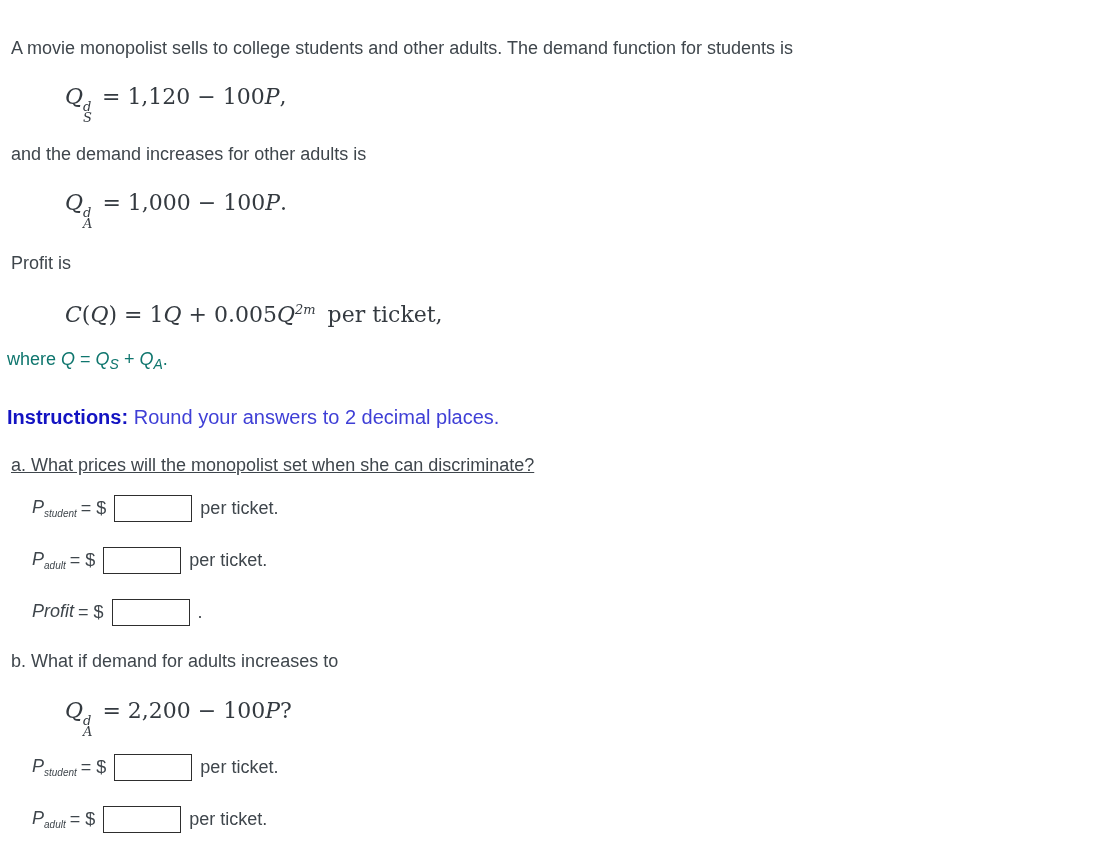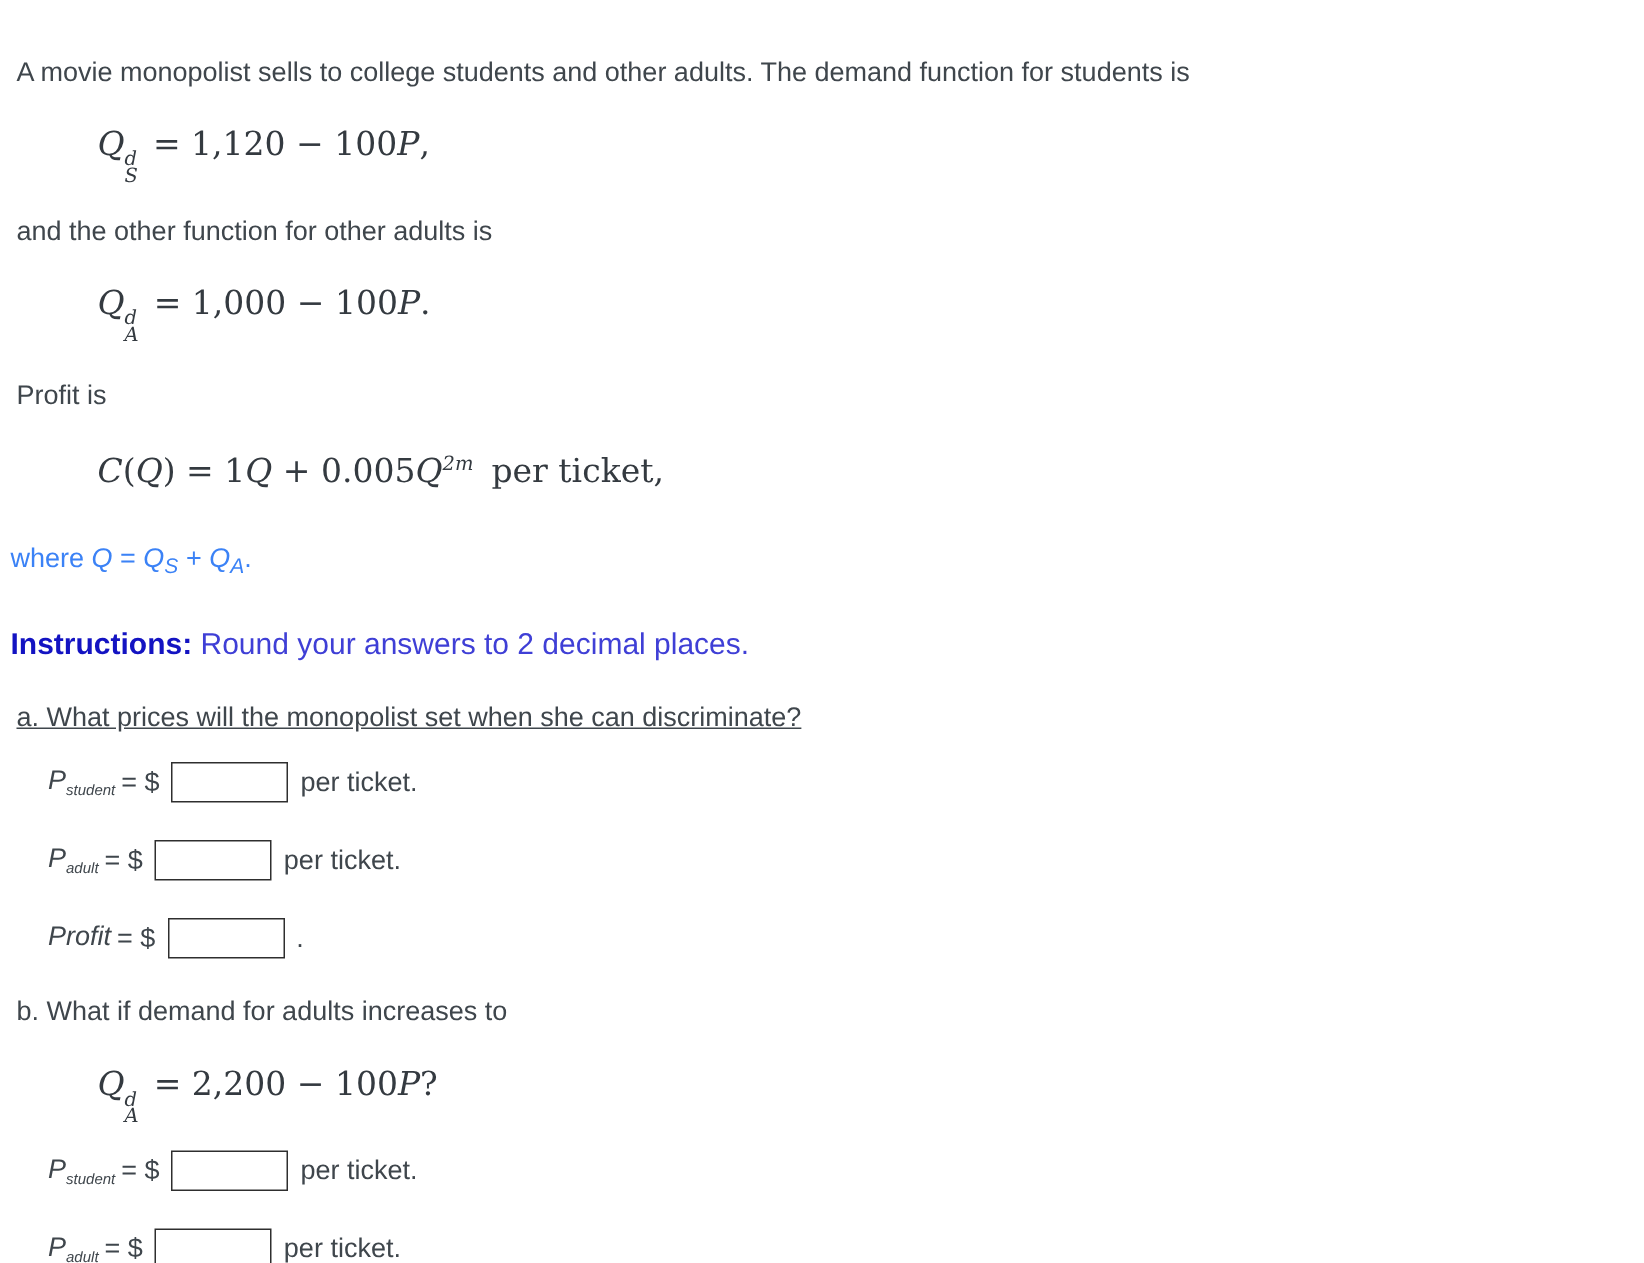--- a/index.html
+++ b/index.html
@@ -52,22 +52,22 @@
     font-style: italic;
     vertical-align: 8px;
     margin-right: 12px;
   }
   .ftext { font-style: normal; }
 
   
   .where-line {
     font-size: 18px;
     line-height: 24px;
-    margin-top: 28px;
-    color: #3b82f6;
+    margin-top: 15px;
+    color: #0f766e;
   }
   .wvar { font-style: italic; }
   .wsub { font-style: italic; font-size: 14px; vertical-align: -4px; }
 
   
   .instructions { font-size: 20px; line-height: 22px; margin-top: 30px; }
   .instructions .bold { font-weight: bold; color: #1313c2; }
   .instructions .rest { color: #3f3fd6; }
 
   
@@ -102,21 +102,21 @@
 
   <p class="para mt-intro1">A movie monopolist sells to college students and other adults. The demand function for students is</p>
 
   <div class="formula">
     <span class="fvar">Q</span><span class="supsub">
         <span>d</span>
         <span>S</span>
       </span><span class="fnum"> = </span><span class="fnum">1,120 − 100</span><span class="fvar">P</span><span class="fnum">,</span>
   </div>
 
-  <p class="para mt20">and the other function for other adults is</p>
+  <p class="para mt20">and the demand increases for other adults is</p>
 
   <div class="formula">
     <span class="fvar">Q</span><span class="supsub">
         <span>d</span>
         <span>A</span>
       </span><span class="fnum"> = </span><span class="fnum">1,000 − 100</span><span class="fvar">P</span><span class="fnum">.</span>
   </div>
 
   <p class="para mt23">Profit is</p>
 

